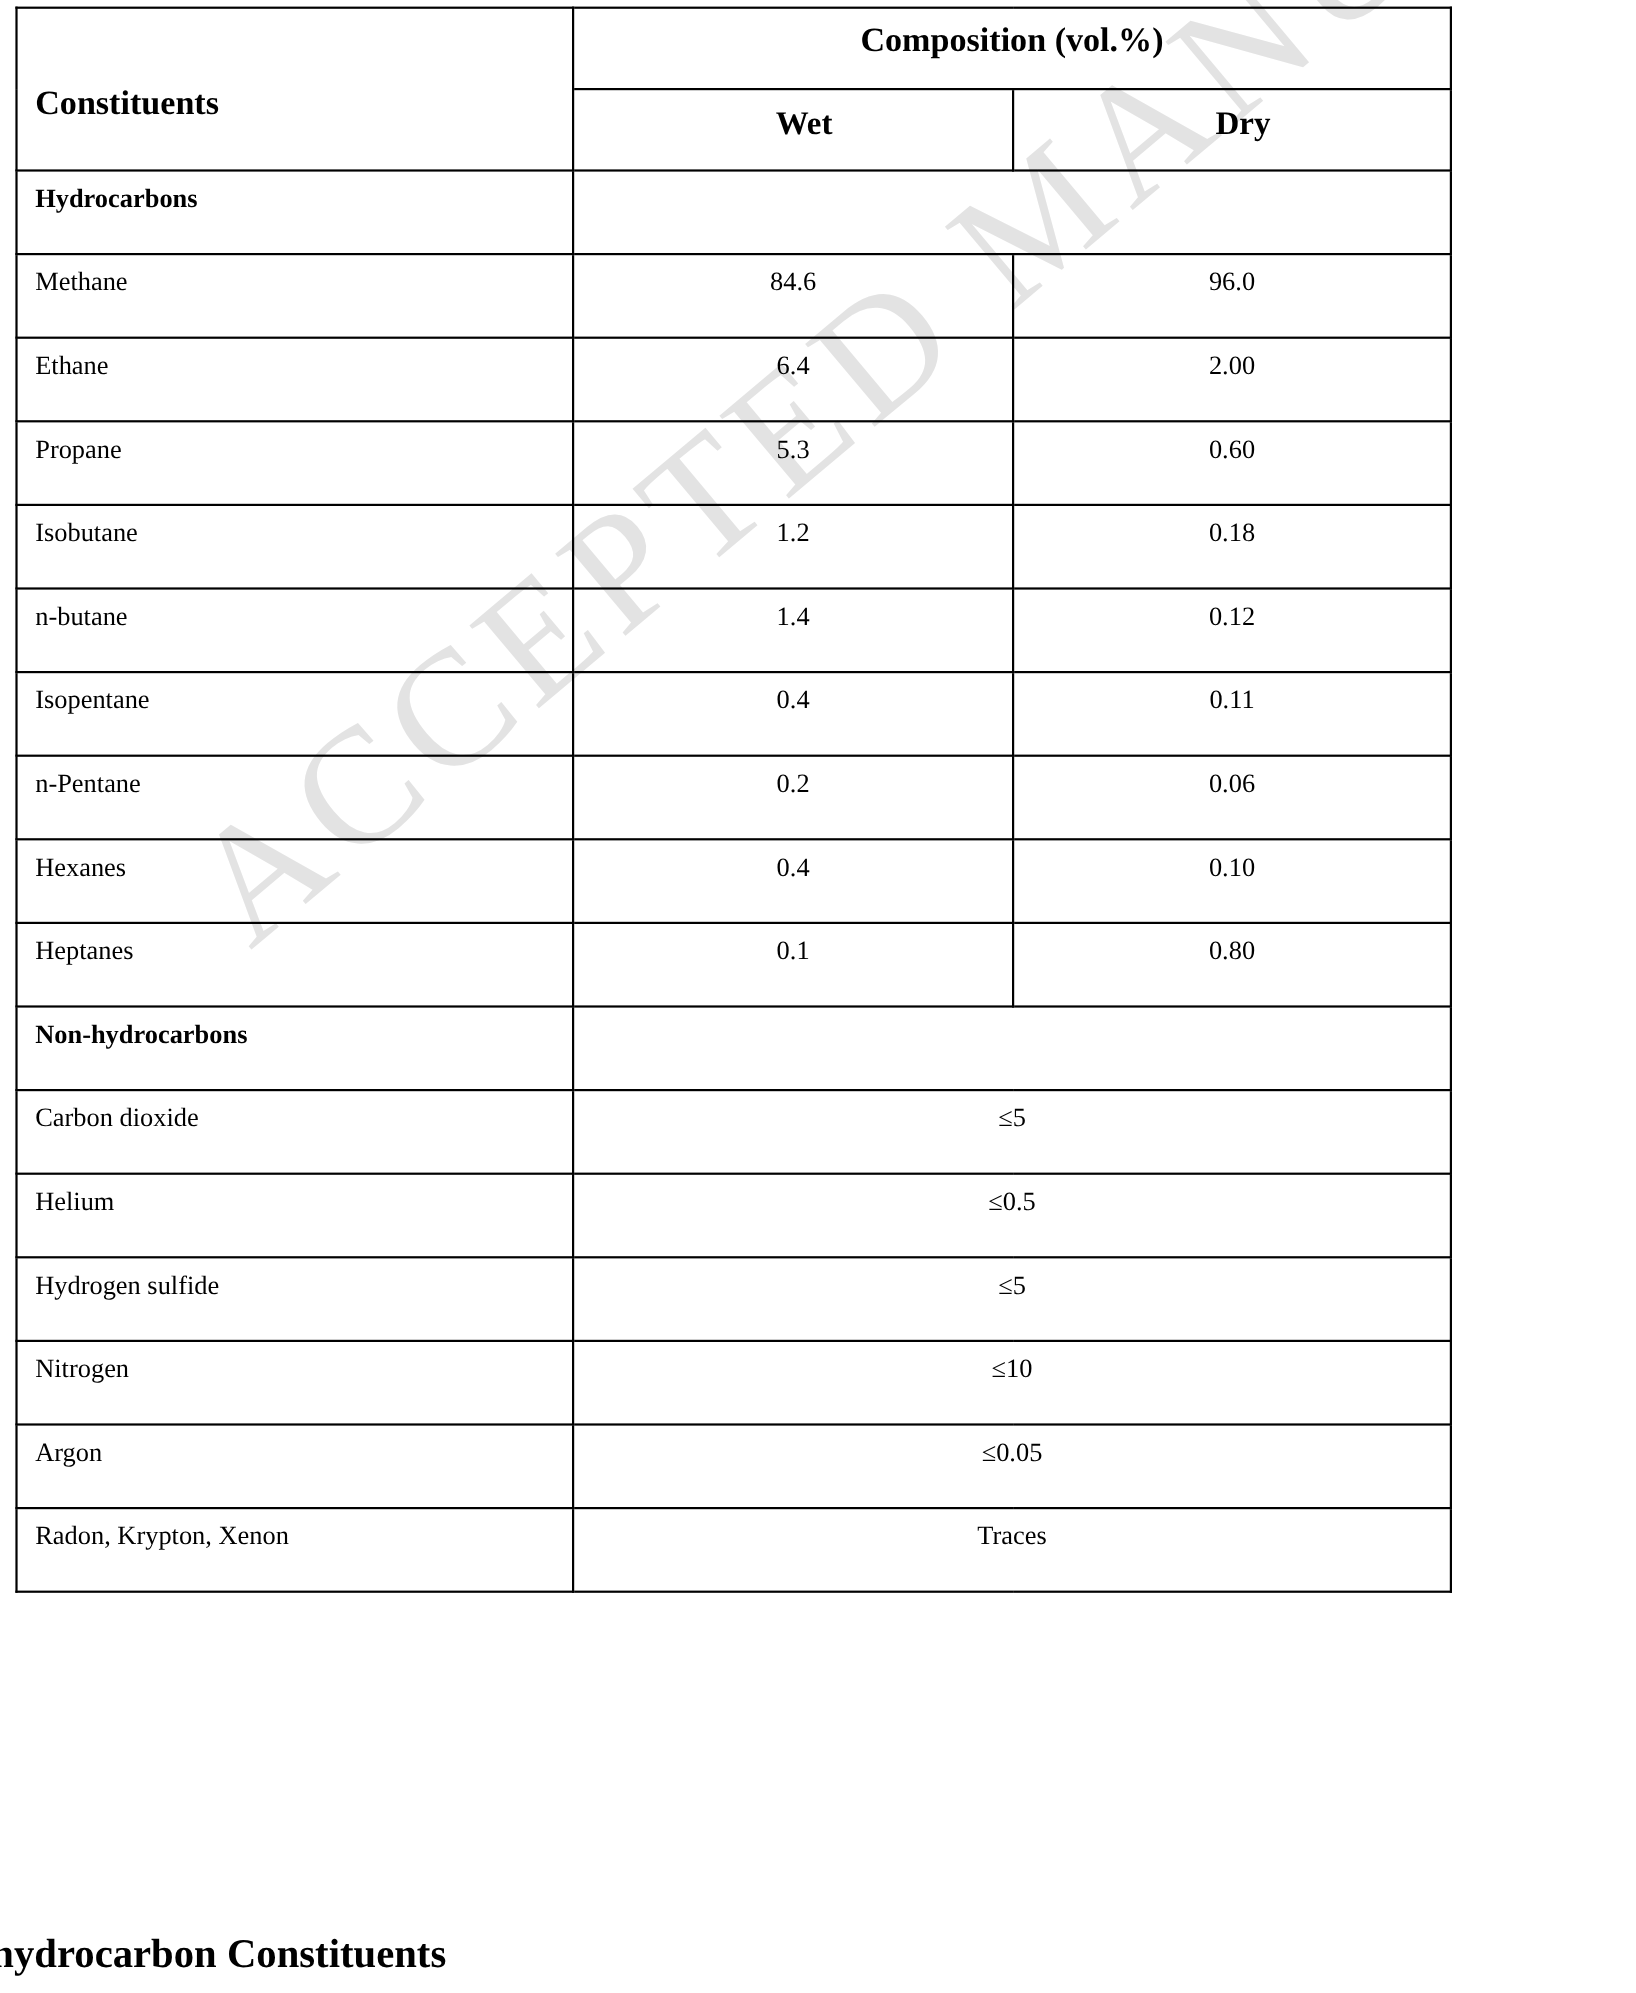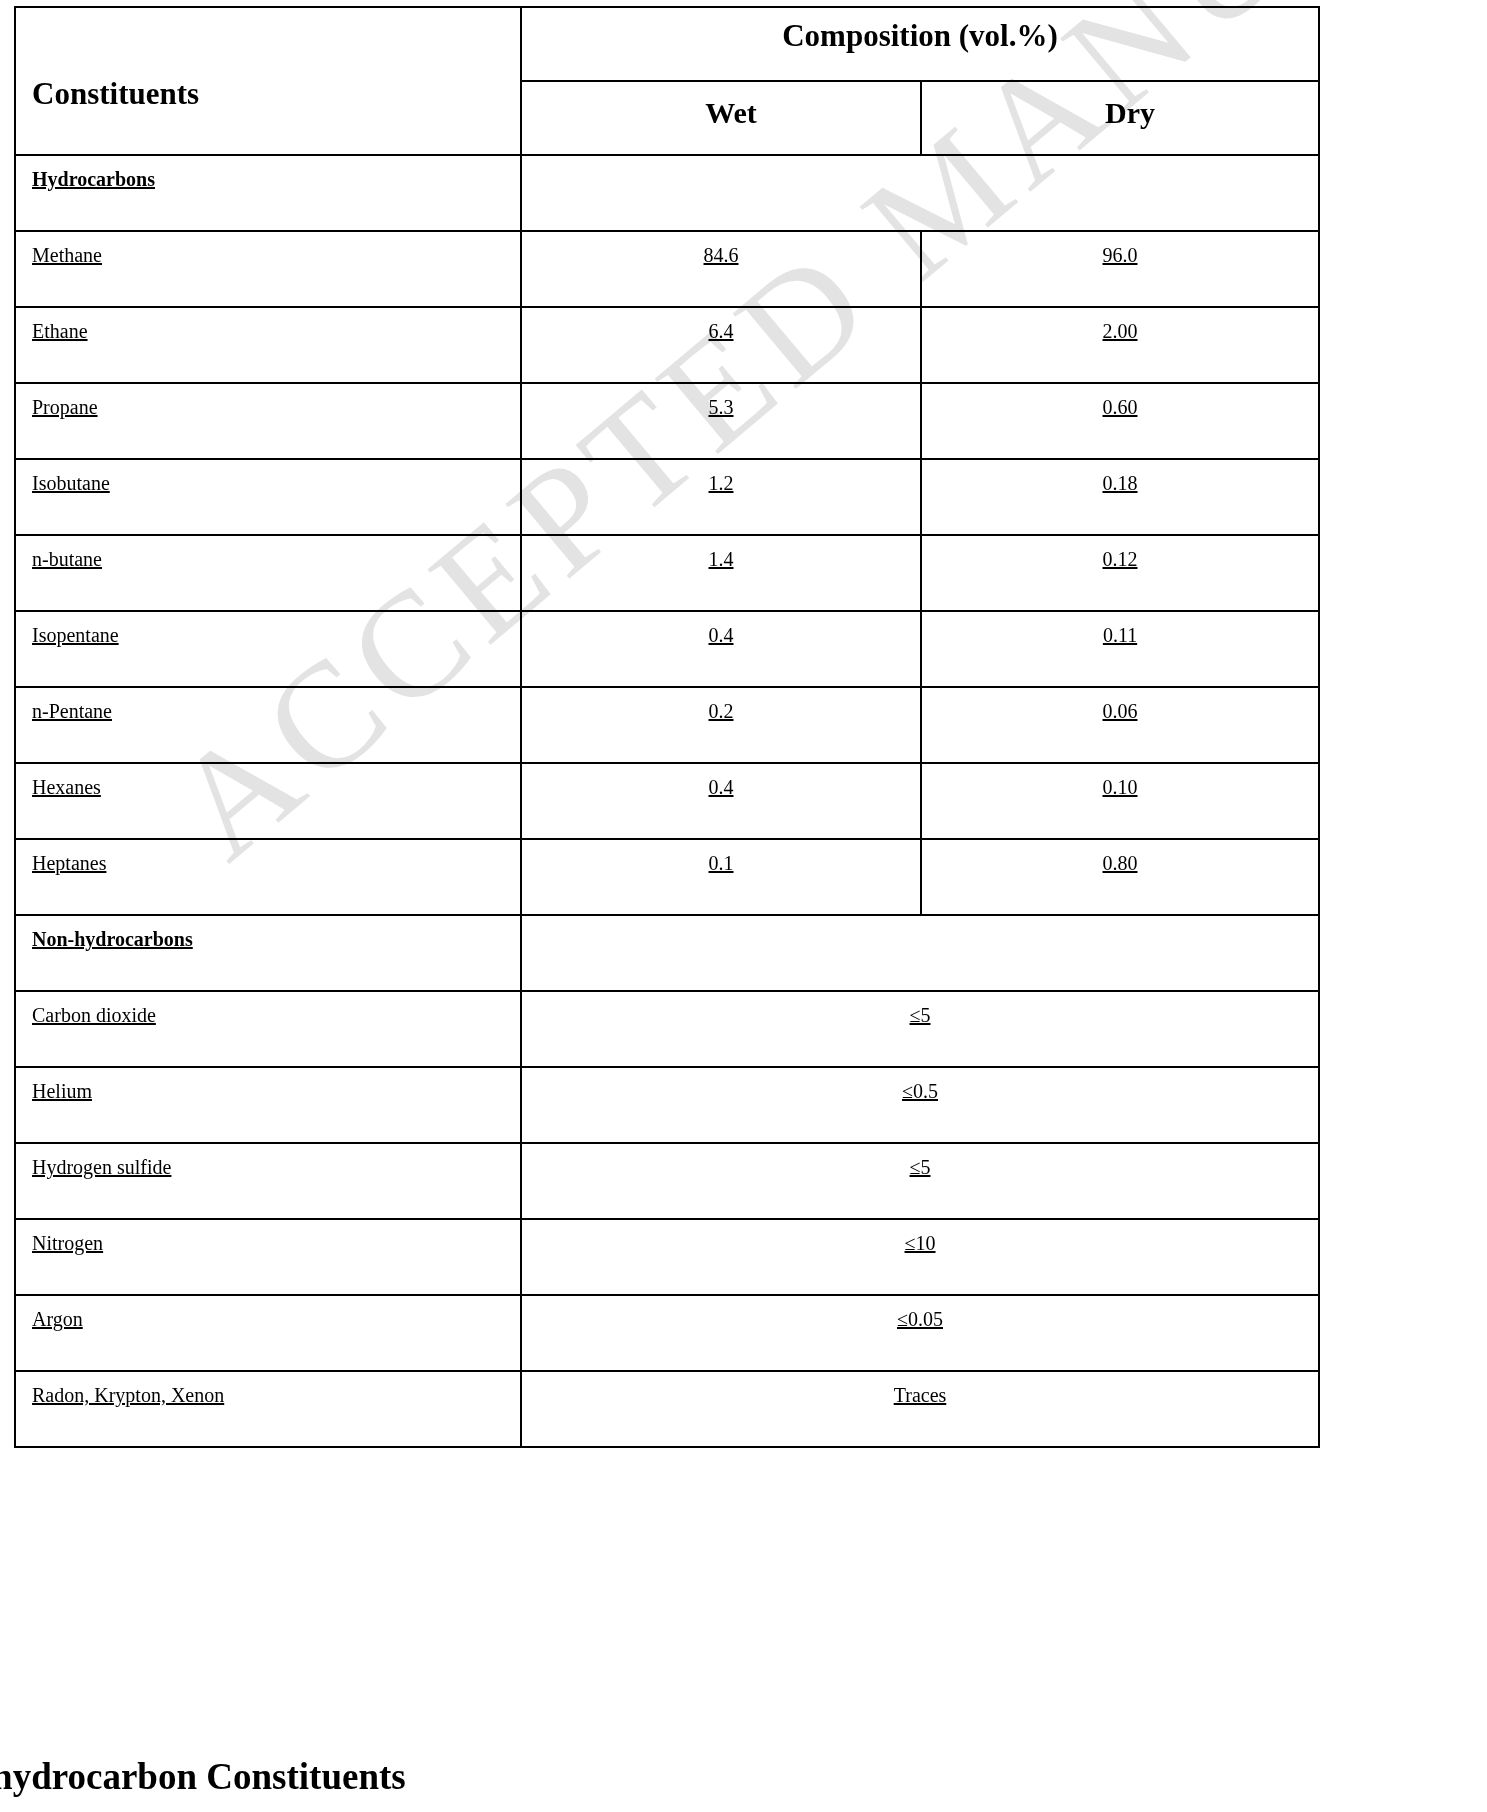--- a/index.html
+++ b/index.html
@@ -64,23 +64,22 @@
     background: transparent;
     font-weight: normal;
   }
 
   .col-const { width: 506px; }
   .col-wet   { width: 400px; }
   .col-dry   { width: 398px; }
 
   .cell-inner {
     padding: 12px 16px 0 16px;
-    font-size: 20px;
+    font-size: 24px;
     line-height: 1.15;
-    text-decoration: underline;
   }
   .cell-inner.center { text-align: center; padding-left: 0; padding-right: 0; }
   .cell-inner.bold   { font-weight: bold; }
 
   
   .h-constituents { height: 144px; }
   .h-comp         { height: 72px; margin-left: 32px; }
   .h-subhead      { height: 72px; }
 
   .r-section  { height: 74px; }

